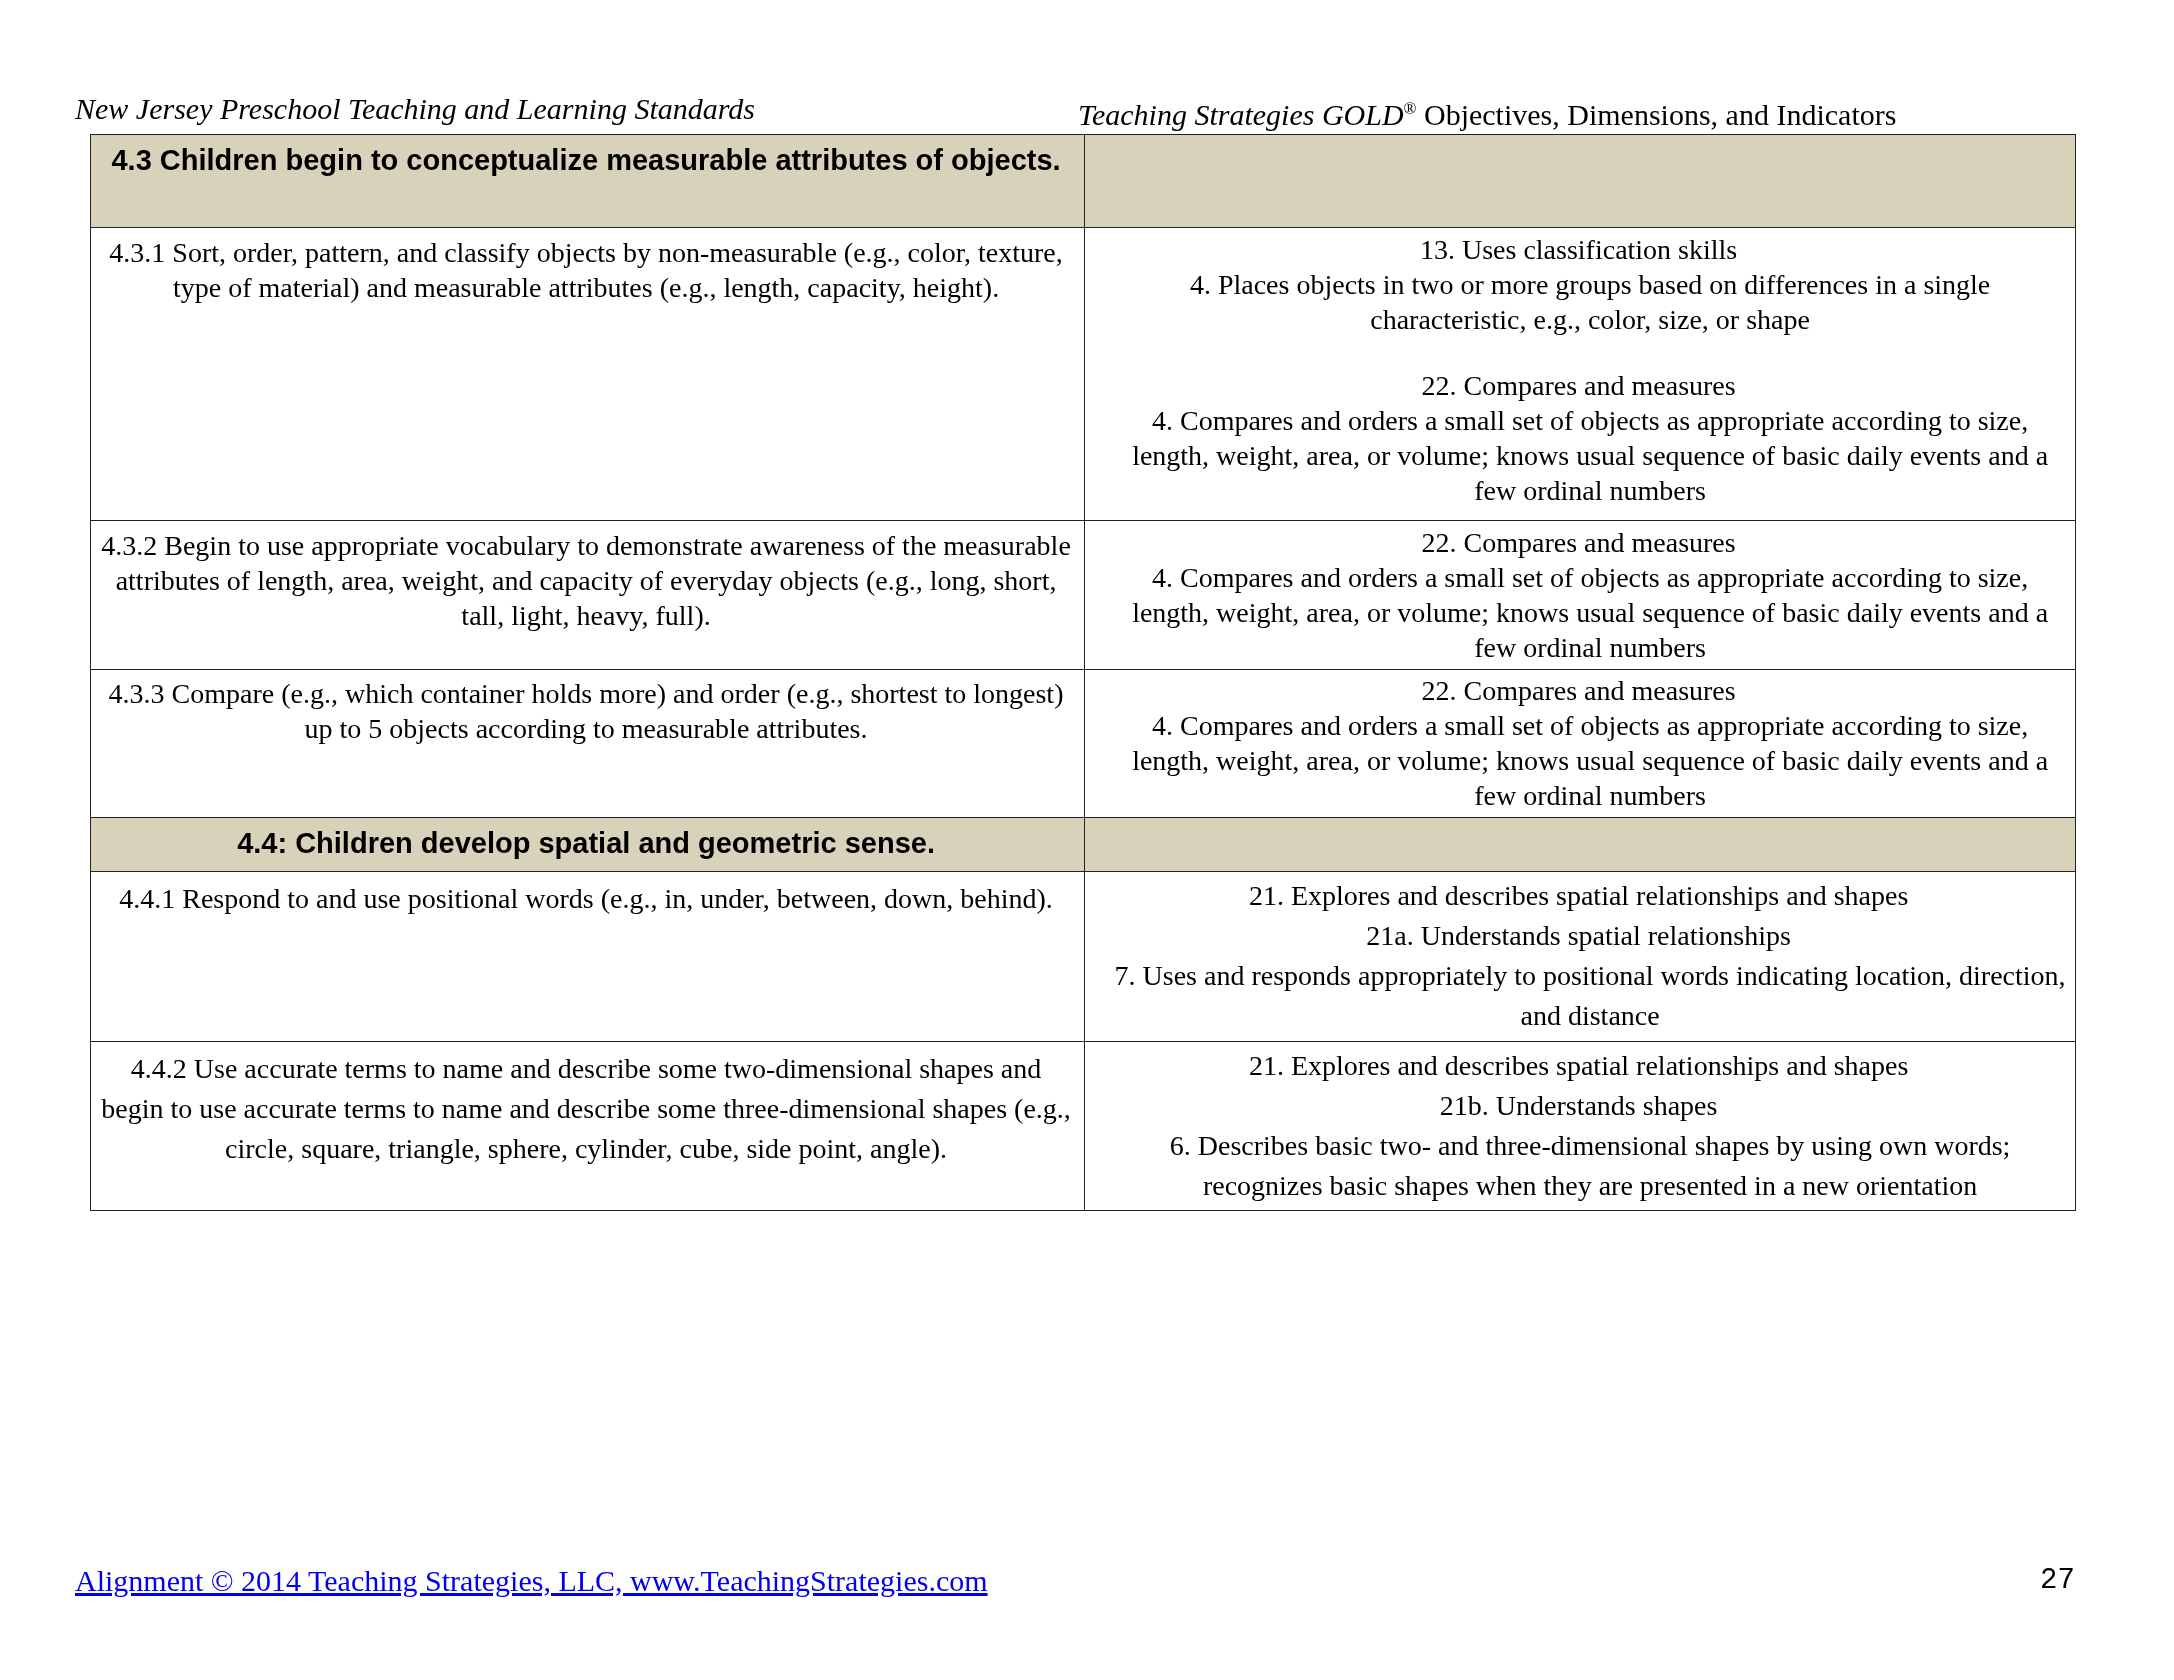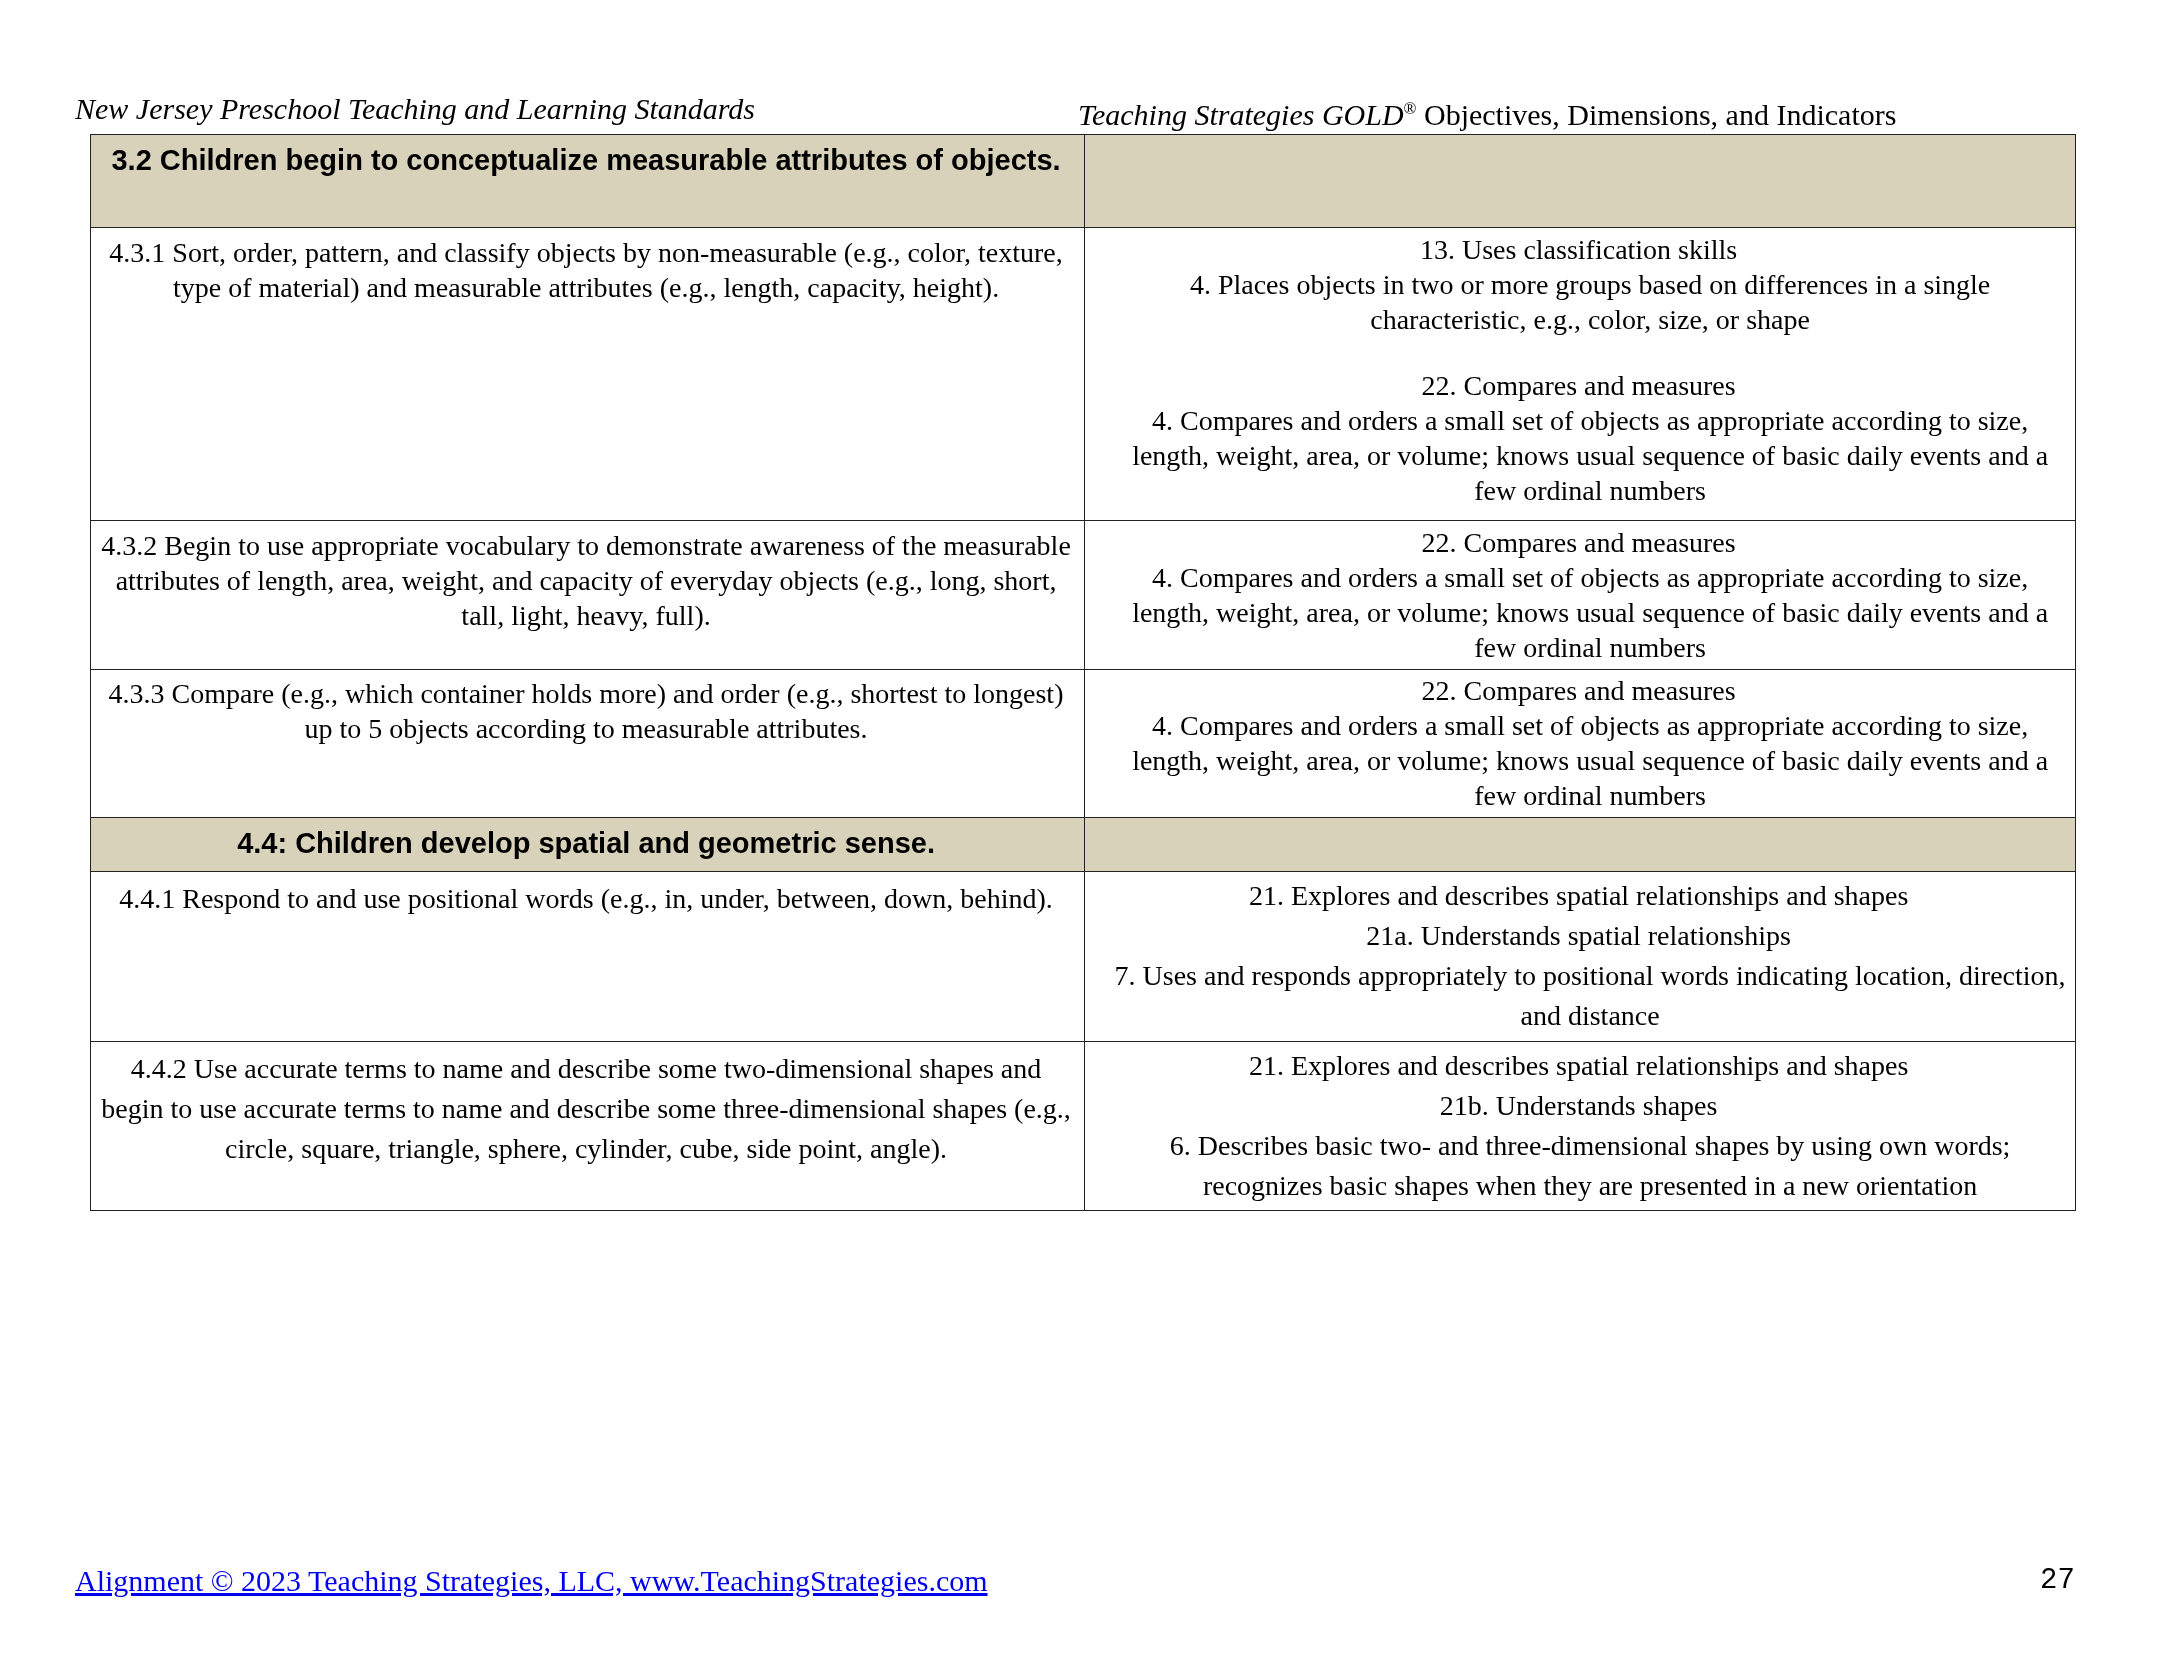--- a/index.html
+++ b/index.html
@@ -75,21 +75,21 @@
 
   <div class="hdr hdr-right"><span class="it">Teaching Strategies GOLD</span><sup>®</sup><span> Objectives, Dimensions, and Indicators</span></div>
 
   <table class="align-table">
     <colgroup>
       <col style="width:994px">
       <col style="width:991px">
     </colgroup>
     <tbody id="table-body">
         <tr style="height: 93px;">
-          <td class="section-cell">3.2 Children begin to conceptualize measurable attributes of objects.</td>
+          <td class="section-cell">4.3 Children begin to conceptualize measurable attributes of objects.</td>
           <td class="section-cell"></td>
         </tr>
         <tr style="height: 293px;">
           <td class="left-cell">4.3.1 Sort, order, pattern, and classify objects by non-measurable (e.g., color, texture, type of material) and measurable attributes (e.g., length, capacity, height).</td>
           <td class="right-cell">
             <div class="para">13. Uses classification skills</div>
             <div class="para indent">4. Places objects in two or more groups based on differences in a single characteristic, e.g., color, size, or shape</div>
             <div class="para space-before">22. Compares and measures</div>
             <div class="para indent">4. Compares and orders a small set of objects as appropriate according to size, length, weight, area, or volume; knows usual sequence of basic daily events and a few ordinal numbers</div>
           </td>
@@ -124,18 +124,18 @@
           <td class="left-cell loose">4.4.2 Use accurate terms to name and describe some two-dimensional shapes and begin to use accurate terms to name and describe some three-dimensional shapes (e.g., circle, square, triangle, sphere, cylinder, cube, side point, angle).</td>
           <td class="right-cell loose">
             <div class="para">21. Explores and describes spatial relationships and shapes</div>
             <div class="para">21b. Understands shapes</div>
             <div class="para indent">6. Describes basic two- and three-dimensional shapes by using own words; recognizes basic shapes when they are presented in a new orientation</div>
           </td>
         </tr>
       </tbody>
   </table>
 
-  <a class="footer-link" href="#">Alignment © 2023 Teaching Strategies, LLC, www.TeachingStrategies.com</a>
+  <a class="footer-link" href="#">Alignment © 2014 Teaching Strategies, LLC, www.TeachingStrategies.com</a>
 
   <div class="page-number">27</div>
 
 </div>
 
 
 </body></html>

